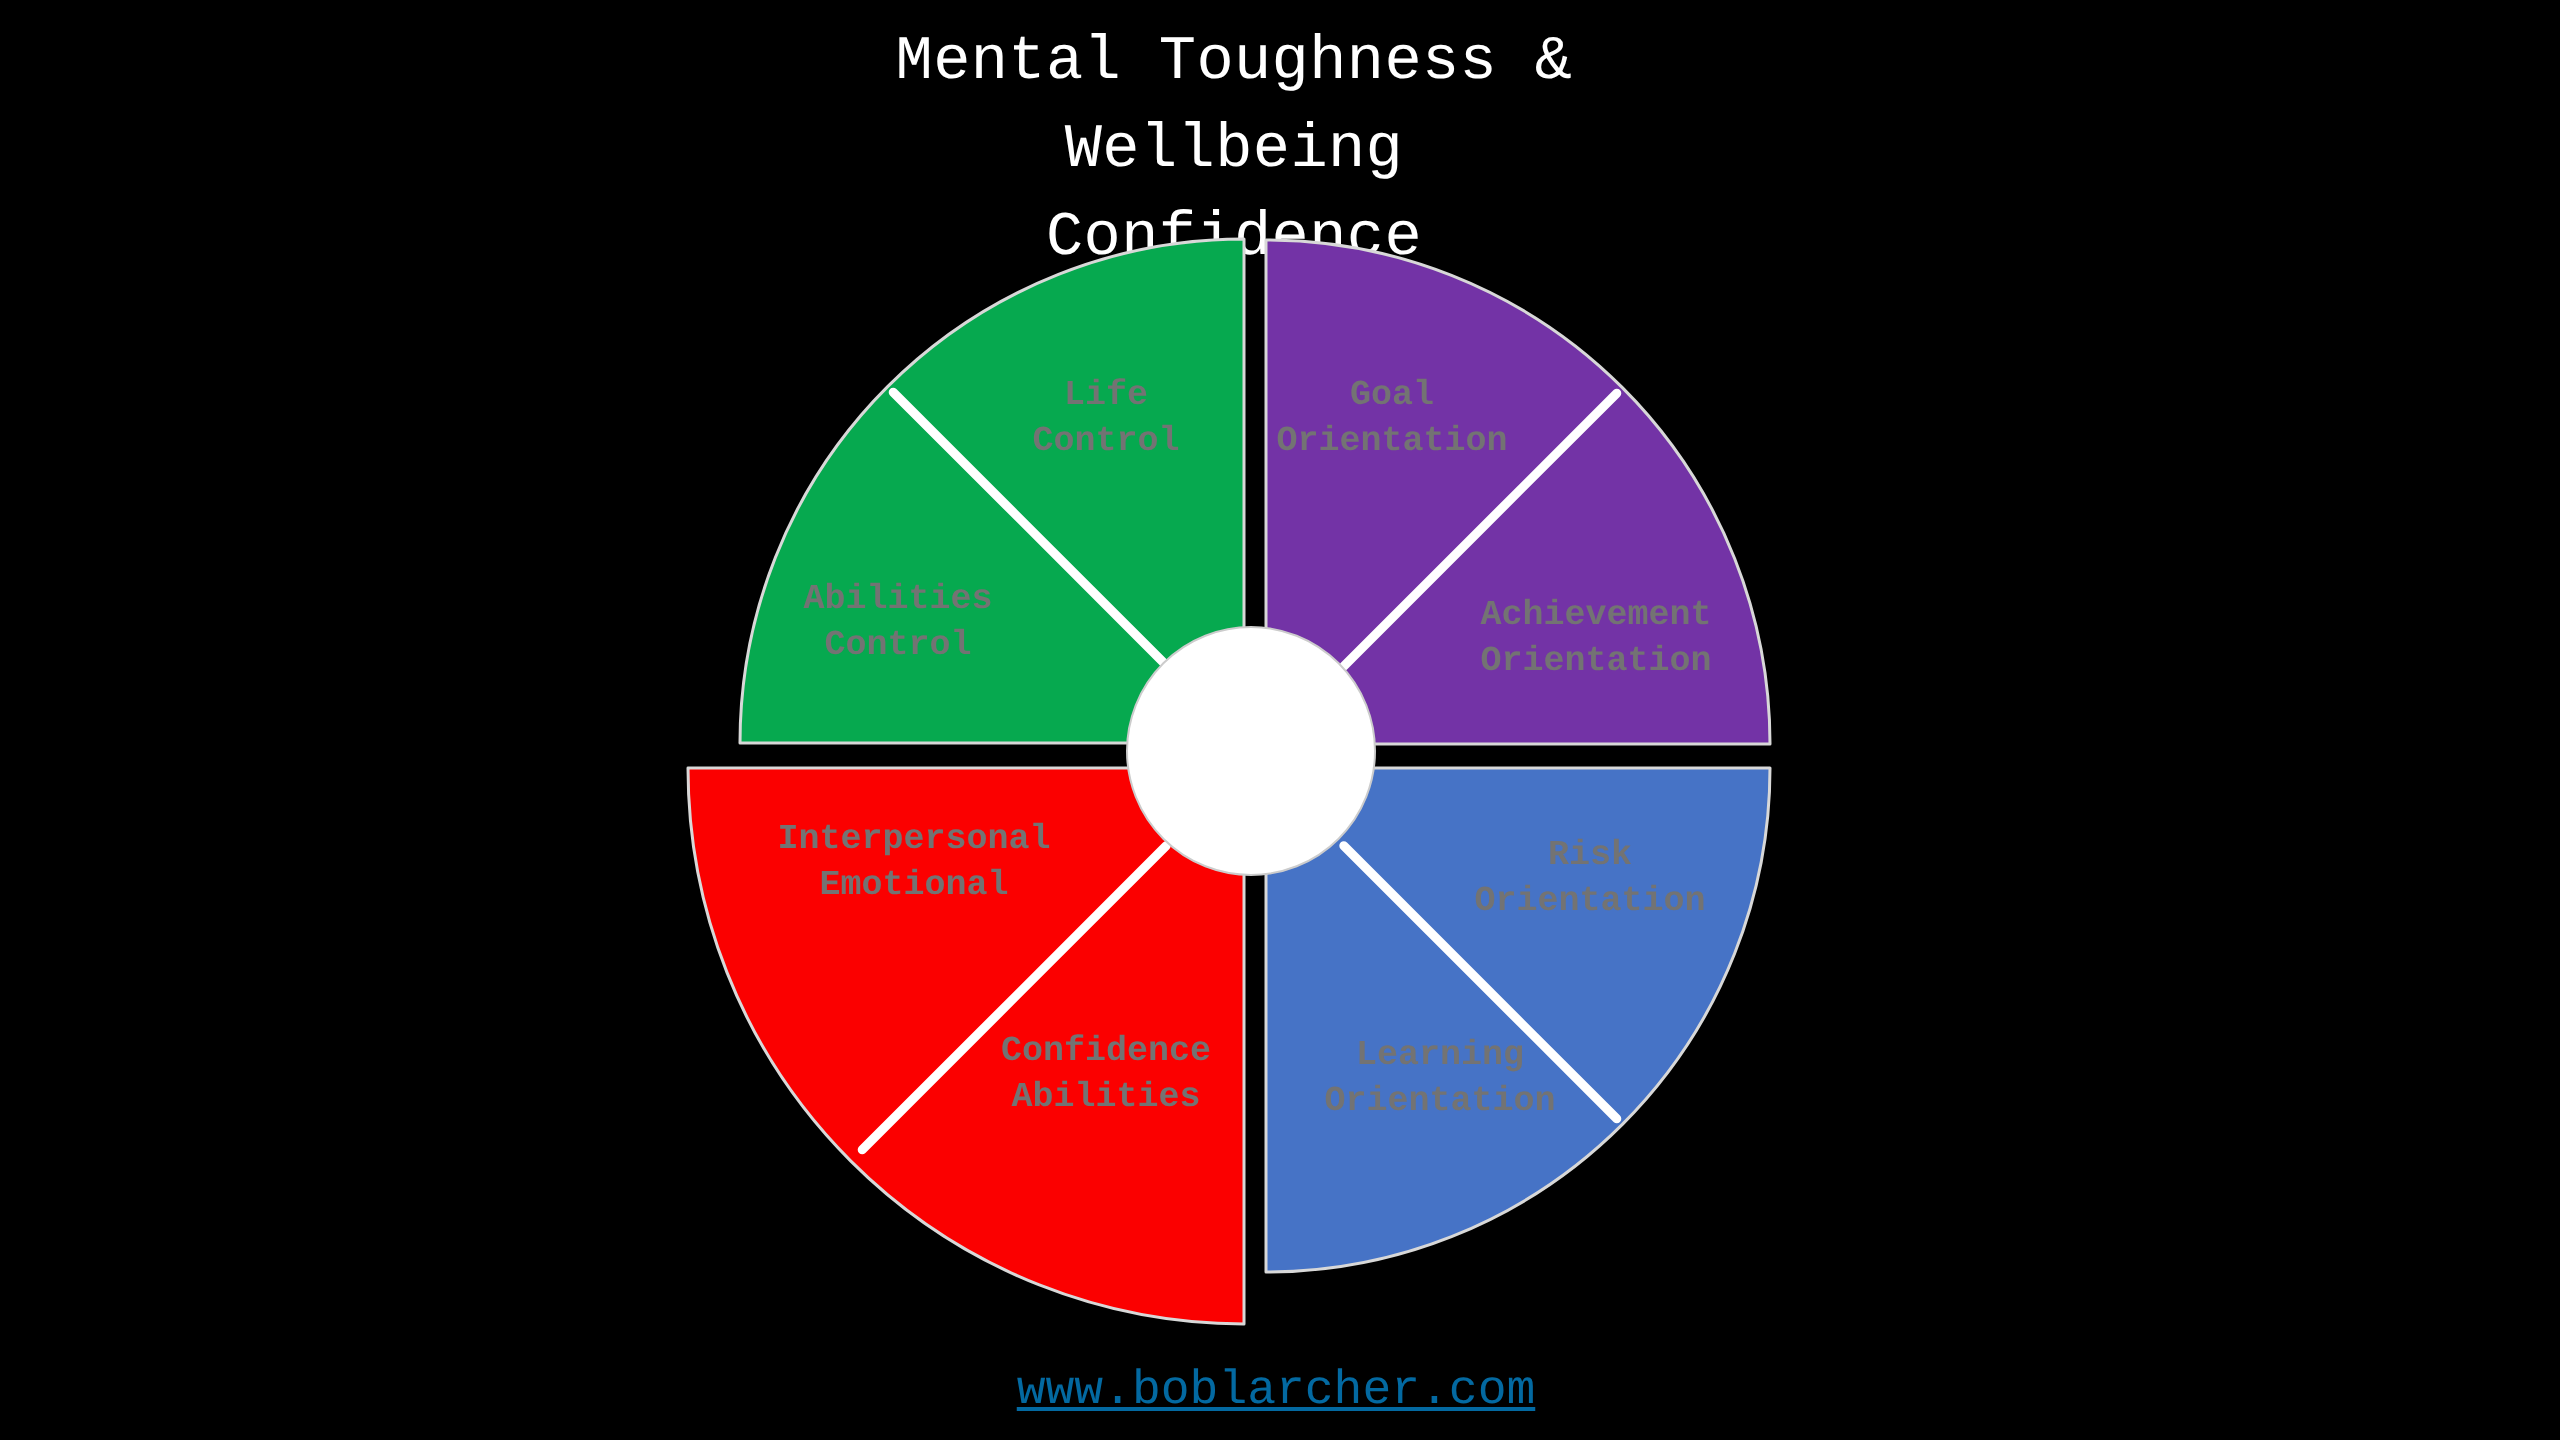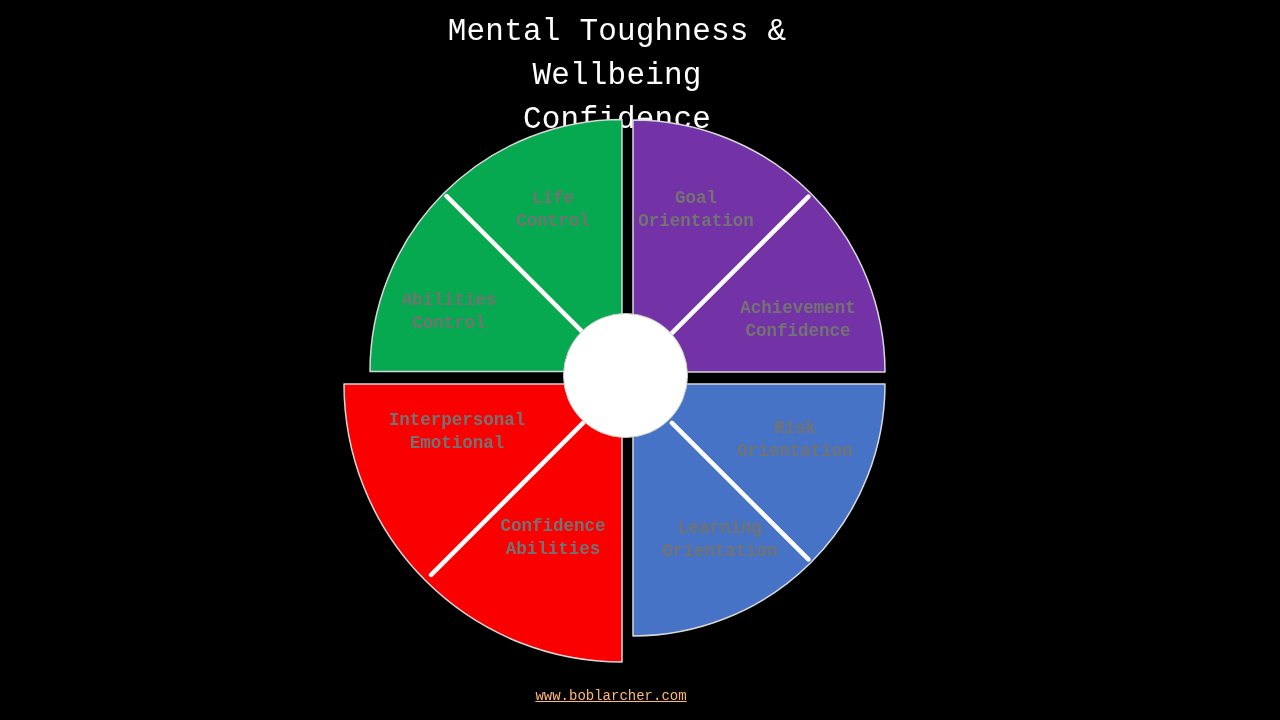--- a/index.html
+++ b/index.html
@@ -61,25 +61,25 @@
     transform: translate(-50%, -50%);
     color: #000000;
     font-size: 18px;
     font-weight: 700;
     line-height: 24px;
     text-align: center;
     white-space: pre-line;
   }
   .footer-link {
     position: absolute;
-    left: 611px;
+    left: 638px;
     top: 696px;
     transform: translate(-50%, -50%);
-    color: #fdba74;
-    font-size: 14px;
+    color: #0369a1;
+    font-size: 24px;
     font-weight: 400;
     text-decoration: underline;
     cursor: pointer;
     white-space: nowrap;
   }
 </style>
 </head>
 <body>
 
 <div class="stage">
@@ -108,21 +108,21 @@
   <div class="seg-label" style="left:553px; top:210px;">Life
 Control</div>
 
   <div class="seg-label" style="left:449px; top:312px;">Abilities
 Control</div>
 
   <div class="seg-label" style="left:696px; top:210px;">Goal
 Orientation</div>
 
   <div class="seg-label" style="left:798px; top:320px;">Achievement
-Confidence</div>
+Orientation</div>
 
   <div class="seg-label" style="left:457px; top:432px;">Interpersonal
 Emotional</div>
 
   <div class="seg-label" style="left:553px; top:538px;">Confidence
 Abilities</div>
 
   <div class="seg-label" style="left:795px; top:440px;">Risk
 Orientation</div>
 

